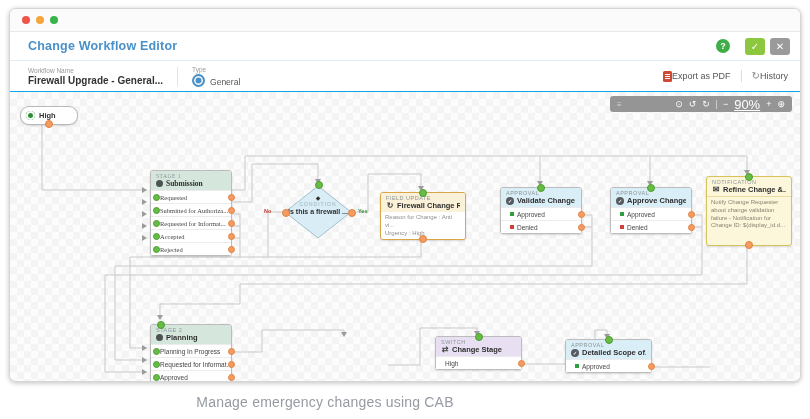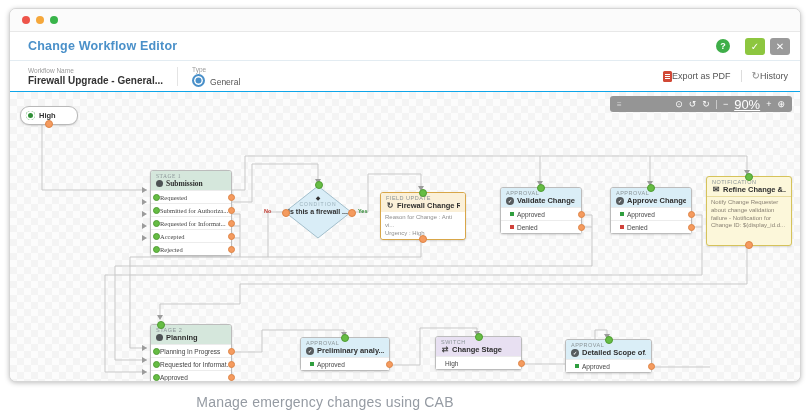--- a/index.html
+++ b/index.html
@@ -320,63 +320,48 @@
           <span>Requested for Informat...</span>
           <span class="dot orange r"></span>
         </div>
       <div class="srow">
           <span class="dot green l"></span>
           <span>Approved</span>
           <span class="dot orange r"></span>
         </div>
     </div>
 
-    <div class="node approval" style="left:290px;top:245px;width:88px;">
+
+    <div class="node switch" style="left:425px;top:244px;width:85px;">
+      <span class="dot green top"></span>
+      <div class="nhead">
+        <div class="nkind">Switch</div>
+        <div class="ntitle">
+            <span class="mini-ico flat">⇄</span>
+          <span>Change Stage</span>
+          </div>
+      </div>
+      <div class="srow">
+          <span>High</span>
+          <span class="dot orange r"></span>
+        </div>
+    </div>
+
+    <div class="node approval" style="left:555px;top:247px;width:85px;">
       <span class="dot green top"></span>
       <div class="nhead">
         <div class="nkind">Approval</div>
         <div class="ntitle">
             <span class="mini-ico">✓</span>
-          <span>Preliminary analy...</span>
+          <span>Detailed Scope of...</span>
           </div>
       </div>
       <div class="srow">
           <span class="statusq ok"></span>
           <span>Approved</span>
           <span class="dot orange r"></span>
         </div>
     </div>
 
-    <div class="node switch" style="left:425px;top:244px;width:85px;">
-      <span class="dot green top"></span>
-      <div class="nhead">
-        <div class="nkind">Switch</div>
-        <div class="ntitle">
-            <span class="mini-ico flat">⇄</span>
-          <span>Change Stage</span>
-          </div>
-      </div>
-      <div class="srow">
-          <span>High</span>
-          <span class="dot orange r"></span>
-        </div>
-    </div>
-
-    <div class="node approval" style="left:555px;top:247px;width:85px;">
-      <span class="dot green top"></span>
-      <div class="nhead">
-        <div class="nkind">Approval</div>
-        <div class="ntitle">
-            <span class="mini-ico">✓</span>
-          <span>Detailed Scope of...</span>
-          </div>
-      </div>
-      <div class="srow">
-          <span class="statusq ok"></span>
-          <span>Approved</span>
-          <span class="dot orange r"></span>
-        </div>
-    </div>
-
   </div>
 </div>
 
 <div class="caption">Manage emergency changes using CAB</div>
 
 </body></html>

